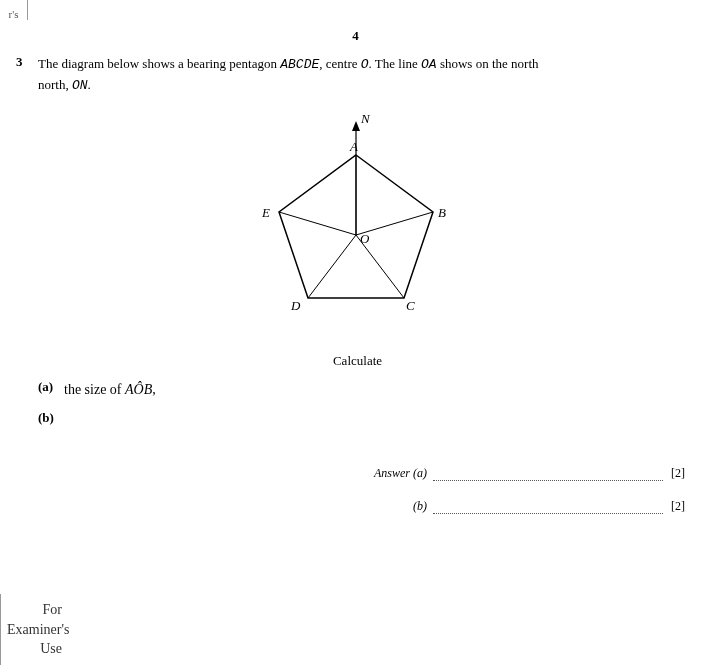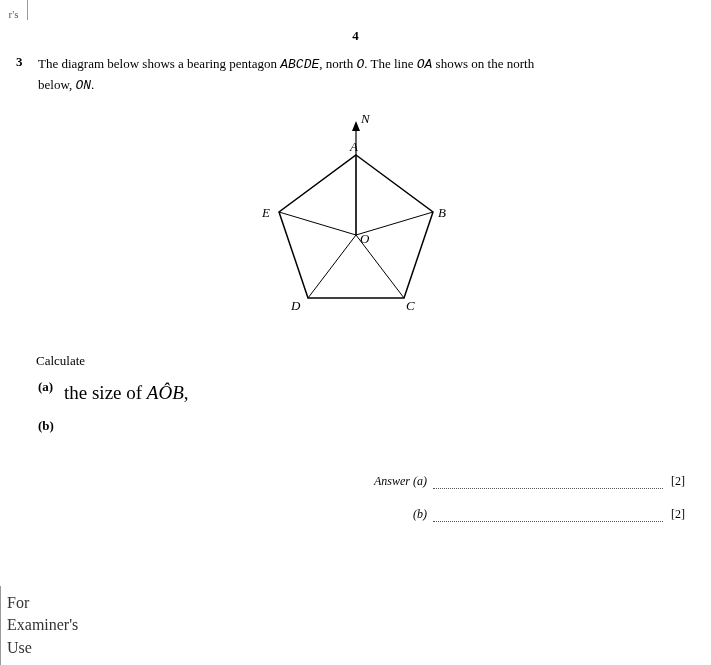--- a/index.html
+++ b/index.html
@@ -30,23 +30,23 @@
     }
     .main-content {
       flex: 1;
       padding: 8px 16px 16px 16px;
       position: relative;
     }
     .right-margin {
       width: 68px;
       border-left: 1px solid #999;
       padding: 6px 6px;
-      font-size: 16px;
+      font-size: 14px;
       color: #333;
-      text-align: left;
+      text-align: right;
       line-height: 1.4;
     }
     .page-number {
       text-align: center;
       font-size: 13px;
       font-weight: bold;
       margin-bottom: 10px;
     }
     .question-row {
       display: flex;
@@ -66,35 +66,36 @@
       font-family: Liberation Mono, monospace;
     }
     .diagram-container {
       display: flex;
       justify-content: center;
       margin: 10px 0 18px 0;
     }
     .calculate-label {
       font-size: 13px;
       margin-bottom: 10px;
-      margin-left: 20px;
+      margin-left: 4px;
+      text-align: center;
     }
     .sub-question {
       display: flex;
       align-items: flex-start;
       margin-bottom: 10px;
       margin-left: 22px;
     }
     .sub-label {
       font-weight: bold;
       font-size: 13px;
       min-width: 26px;
     }
     .sub-text {
-      font-size: 19px;
+      font-size: 14px;
       line-height: 1.5;
     }
     .answer-section {
       margin-top: 40px;
       padding-right: 10px;
     }
     .answer-row {
       display: flex;
       align-items: flex-end;
       justify-content: flex-end;
@@ -128,22 +129,22 @@
     <span>r's</span>
   </div>
 
   <div class="main-content">
 
     <div class="page-number">4</div>
 
     <div class="question-row">
       <div class="question-num">3</div>
       <div class="question-text">
-        <span>The diagram below shows a bearing pentagon </span><em>ABCDE</em><span>, north </span><em>O</em><span>. The line </span><em>OA</em><span> shows on the north</span><br>
-        <span>below, </span><em>ON</em><span>.</span>
+        <span>The diagram below shows a bearing pentagon </span><em>ABCDE</em><span>, centre </span><em>O</em><span>. The line </span><em>OA</em><span> shows on the north</span><br>
+        <span>north, </span><em>ON</em><span>.</span>
       </div>
     </div>
 
     <div class="diagram-container">
       <svg width="260" height="230" viewBox="0 0 260 230">
 
         <line x1="130" y1="130" x2="130" y2="20" stroke="#000" stroke-width="1.2"></line>
 
         <polygon points="130,16 126,26 134,26" fill="#000"></polygon>
 

